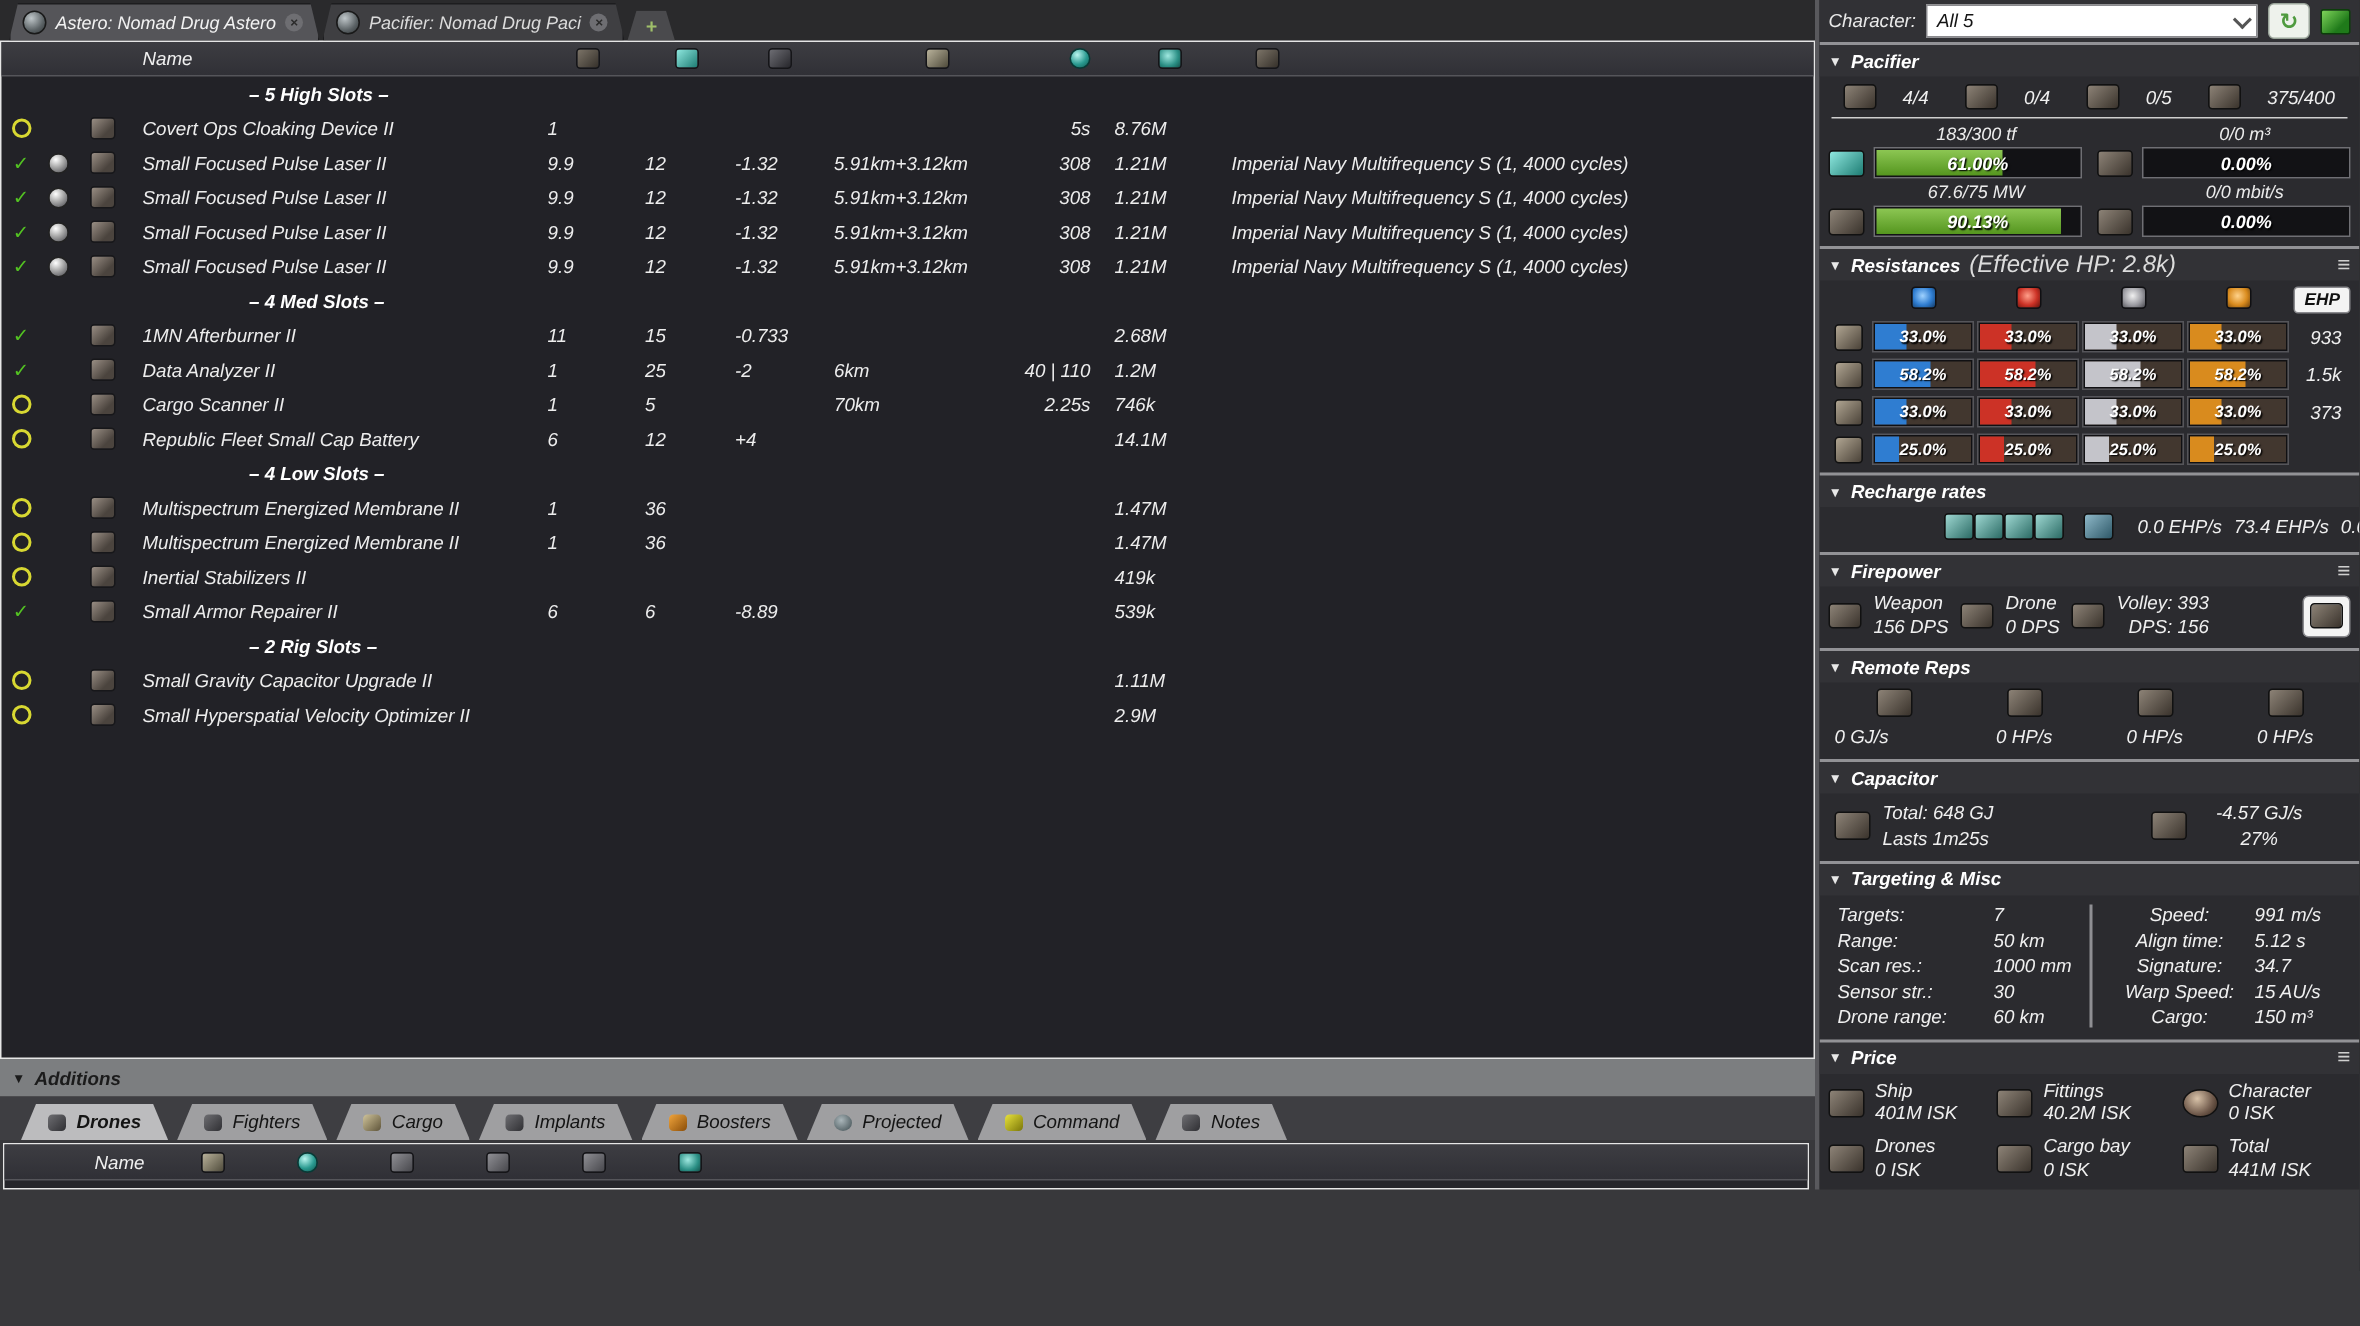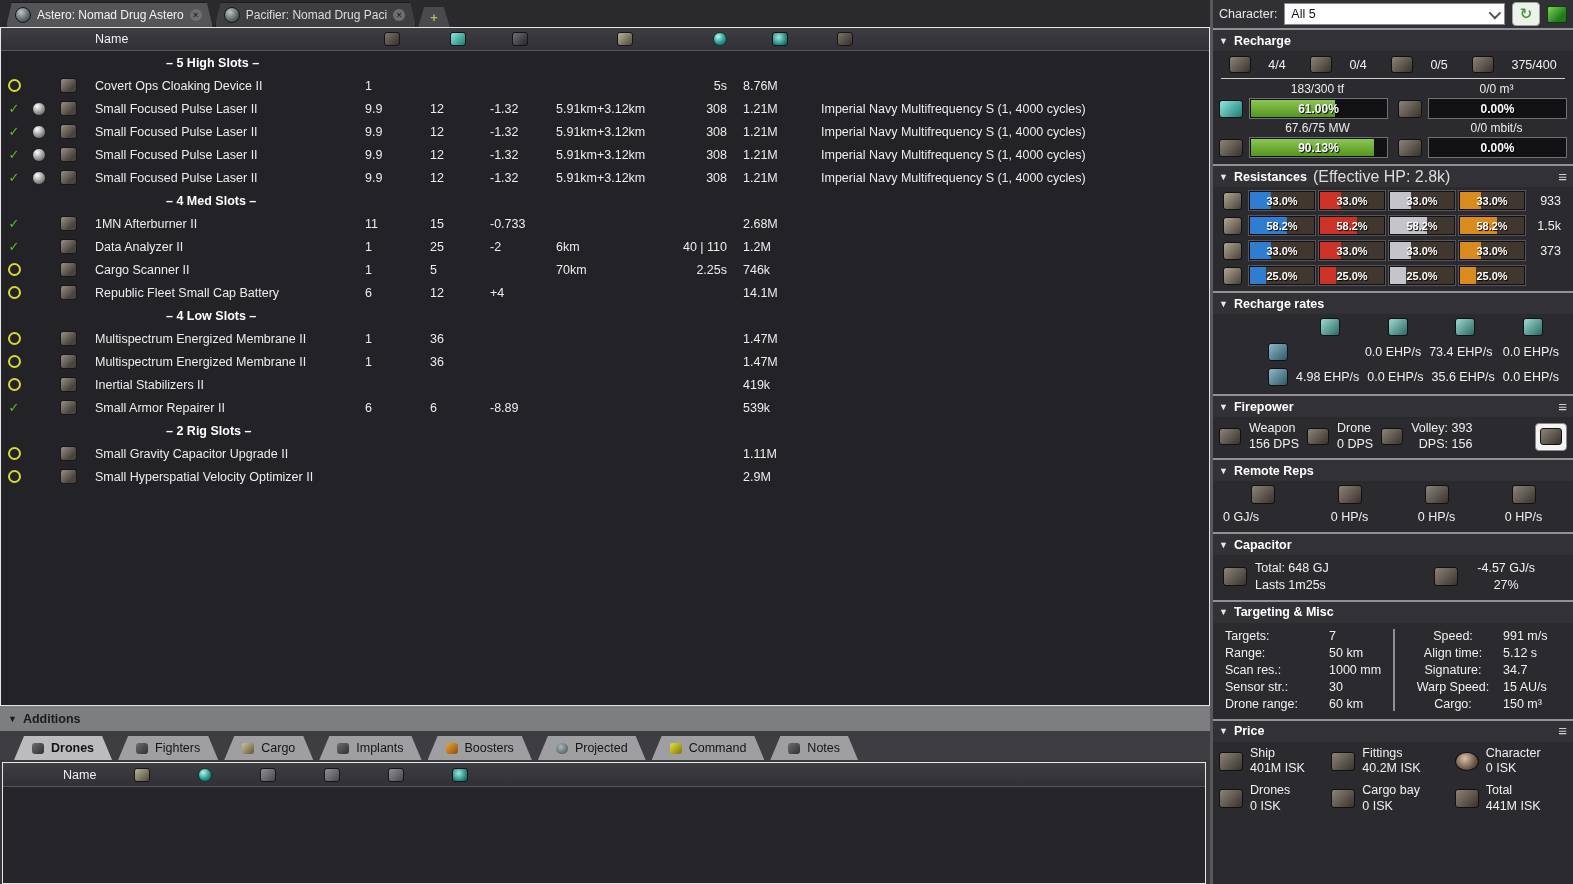--- a/index.html
+++ b/index.html
@@ -1,17 +1,17 @@
 <!DOCTYPE html>
 <html><head>
 <meta charset="utf-8">
 <style>
   html,body{margin:0;padding:0;background:#38383b;width:1573px;height:884px;overflow:hidden;
     font-family:"Liberation Sans","DejaVu Sans",sans-serif;-webkit-font-smoothing:antialiased;}
-  #app{display:flex;width:1573px;height:884px;}
+  #app{display:flex;width:1573px;height:793px;font-style:italic;}
   #left{width:1210px;display:flex;flex-direction:column;}
   #splitter{width:3px;background:#59595d;}
   #side{flex:1;background:#2b2b2f;color:#e9e9e9;font-size:12.5px;overflow:hidden;}
 
   
   #tabbar{height:27px;background:#2a2a2c;display:flex;align-items:flex-end;padding-left:6px;gap:2px;}
   .ftab{height:24px;display:flex;align-items:center;gap:6px;padding:0 10px 0 8px;color:#dcdcdc;font-size:12px;
     background:#3f3f42;border:1px solid #1d1d1f;border-bottom:none;border-radius:4px 4px 0 0;
     clip-path:polygon(6px 0,calc(100% - 6px) 0,100% 100%,0 100%);} 
   .ftab.active{background:#555559;color:#f2f2f2;}
@@ -103,21 +103,21 @@
   .r-row{display:grid;grid-template-columns:26px repeat(4,66px) 1fr;align-items:center;column-gap:4px;}
   .r-head .ehp-btn{justify-self:end;background:#f4f4f4;color:#111;font-weight:bold;font-size:11.5px;padding:2px 6px;border-radius:3px;border:1px solid #8a8a8e;}
   .r-icon{width:17px;height:16px;justify-self:center;border-radius:3px;background:linear-gradient(135deg,#b0a592,#4a4238);border:1px solid #111;}
   .rbar{height:17px;position:relative;background:#42372f;border:1px solid #101013;outline:1px solid #55555a;}
   .rbar .fill{position:absolute;top:0;bottom:0;left:0;}
   .rbar .txt{position:absolute;inset:0;display:flex;align-items:center;justify-content:center;font-size:11px;font-weight:bold;color:#fff;text-shadow:1px 1px 1px #000;}
   .rbar.em .fill{background:#2f7dd1;} .rbar.thermal .fill{background:#cc3226;}
   .rbar.kinetic .fill{background:#c4c4ca;} .rbar.explosive .fill{background:#d98b1e;}
   .r-ehp{justify-self:end;padding-right:6px;font-size:12.5px;color:#f0f0f0;}
 
-  #recharge-grid{padding:4px 6px 8px;display:flex;flex-direction:column;gap:7px;margin-left:43px;}
+  #recharge-grid{padding:4px 6px 8px;display:flex;flex-direction:row;gap:7px;margin-left:43px;}
   .rc-row{display:grid;grid-template-columns:34px repeat(4,1fr);align-items:center;}
   .rc-row .val{justify-self:end;padding-right:8px;font-size:12.5px;color:#f0f0f0;white-space:nowrap;}
   .rc-icon{width:18px;height:16px;justify-self:center;border-radius:3px;background:linear-gradient(135deg,#9fd8d2,#2a6a64);border:1px solid #111;}
   .rc-icon.left{justify-self:start;margin-left:6px;background:linear-gradient(135deg,#8fb9c9,#2e5868);}
 
   #fp-row{display:flex;align-items:center;padding:4px 6px 6px;gap:8px;}
   .fp-lines{display:flex;flex-direction:column;font-size:12.5px;color:#f0f0f0;line-height:1.25;}
   .fp-lines .r{text-align:right;}
   #fp-btn{margin-left:auto;width:30px;height:26px;background:#f4f4f4;border-radius:4px;border:1px solid #8a8a8e;display:flex;align-items:center;justify-content:center;}
 
@@ -440,21 +440,21 @@
       <div id="char-select" data-name="character-select">
         <span data-name="character-value">All 5</span>
         <span class="caret" data-name="chevron-down-icon"></span>
       </div>
       <div id="refresh-btn" data-name="refresh-button">↻</div>
       <span class="book-chip" data-name="skillbook-icon"></span>
     </div>
 
     <div class="sec-head" data-name="resources-section-header">
       <span class="tri" data-name="collapse-triangle-icon">▼</span>
-      <span class="ttl" data-name="resources-title">Recharge</span>
+      <span class="ttl" data-name="resources-title">Pacifier</span>
     </div>
     <div id="res-hardpoints" data-name="hardpoints-row">
         <div class="hp-item" data-name="hardpoint-stat">
           <span class="hp-chip" data-name="turret-hardpoints-icon"></span>
           <span data-name="hardpoint-value">4/4</span>
         </div>
         <div class="hp-item" data-name="hardpoint-stat">
           <span class="hp-chip" data-name="launcher-hardpoints-icon"></span>
           <span data-name="hardpoint-value">0/4</span>
         </div>
@@ -503,20 +503,28 @@
         </div>
       </div>
 
     <div class="sec-head" data-name="resistances-section-header">
       <span class="tri" data-name="collapse-triangle-icon">▼</span>
       <span class="ttl" data-name="resistances-title">Resistances</span>
       <span class="sub" data-name="effective-hp-label">(Effective HP: 2.8k)</span>
       <span class="menu" data-name="section-menu-icon">≡</span>
     </div>
     <div id="resist-grid" data-name="resistances-grid">
+        <div class="r-row r-head" data-name="resistance-header-row">
+          <span data-name="spacer"></span>
+          <div data-name="damage-col" style="justify-self: center;"><span class="dmg em" data-name="em-damage-icon"></span></div>
+          <div data-name="damage-col" style="justify-self: center;"><span class="dmg thermal" data-name="thermal-damage-icon"></span></div>
+          <div data-name="damage-col" style="justify-self: center;"><span class="dmg kinetic" data-name="kinetic-damage-icon"></span></div>
+          <div data-name="damage-col" style="justify-self: center;"><span class="dmg explosive" data-name="explosive-damage-icon"></span></div>
+          <span class="ehp-btn" data-name="ehp-toggle-button">EHP</span>
+        </div>
         <div class="r-row" data-name="resistance-row">
           <span class="r-icon" data-name="shield-icon"></span>
           <div class="rbar em" data-name="resist-bar">
             <div class="fill" data-name="resist-fill" style="width: 33%;"></div>
             <div class="txt" data-name="resist-value">33.0%</div>
           </div>
           <div class="rbar thermal" data-name="resist-bar">
             <div class="fill" data-name="resist-fill" style="width: 33%;"></div>
             <div class="txt" data-name="resist-value">33.0%</div>
           </div>

